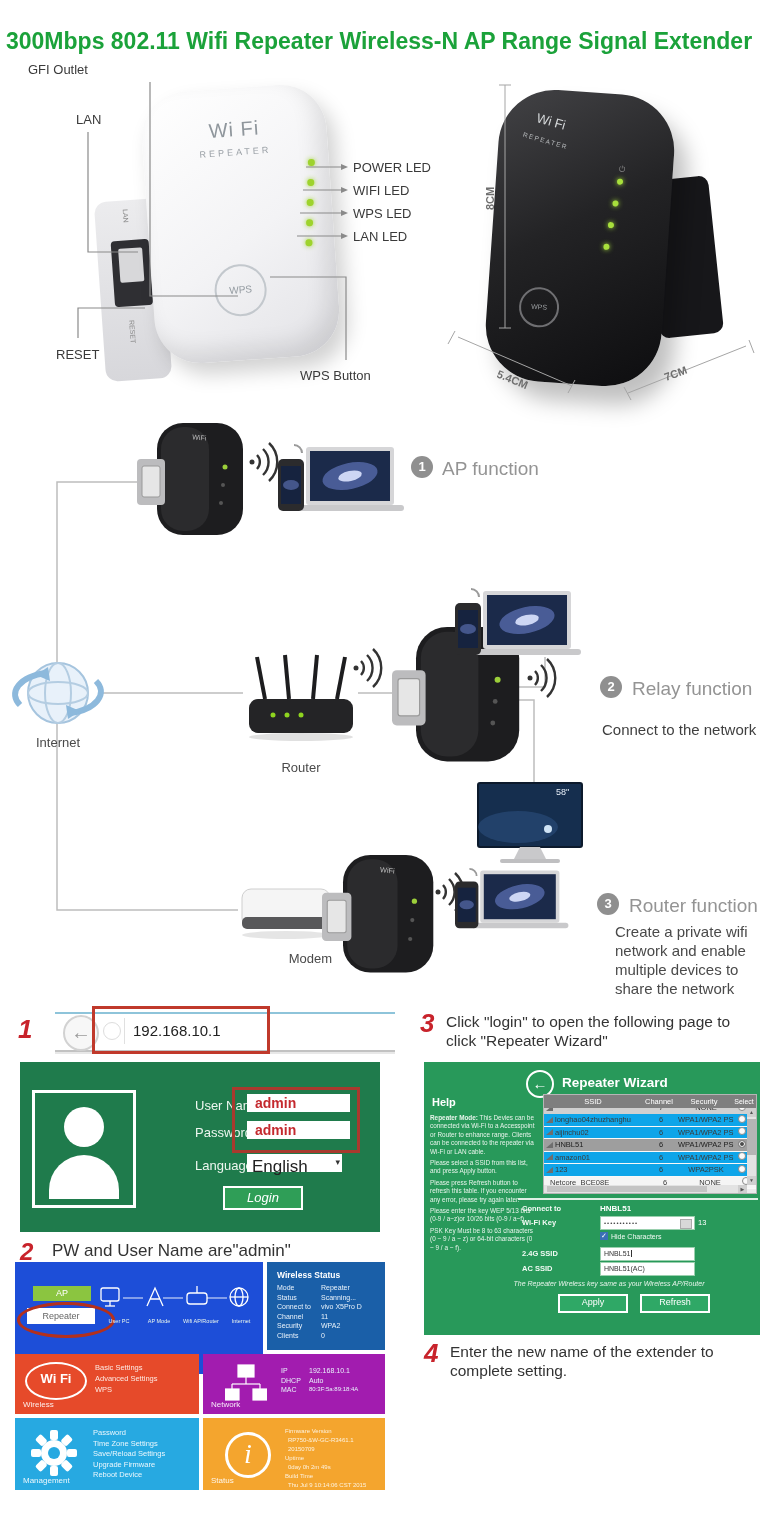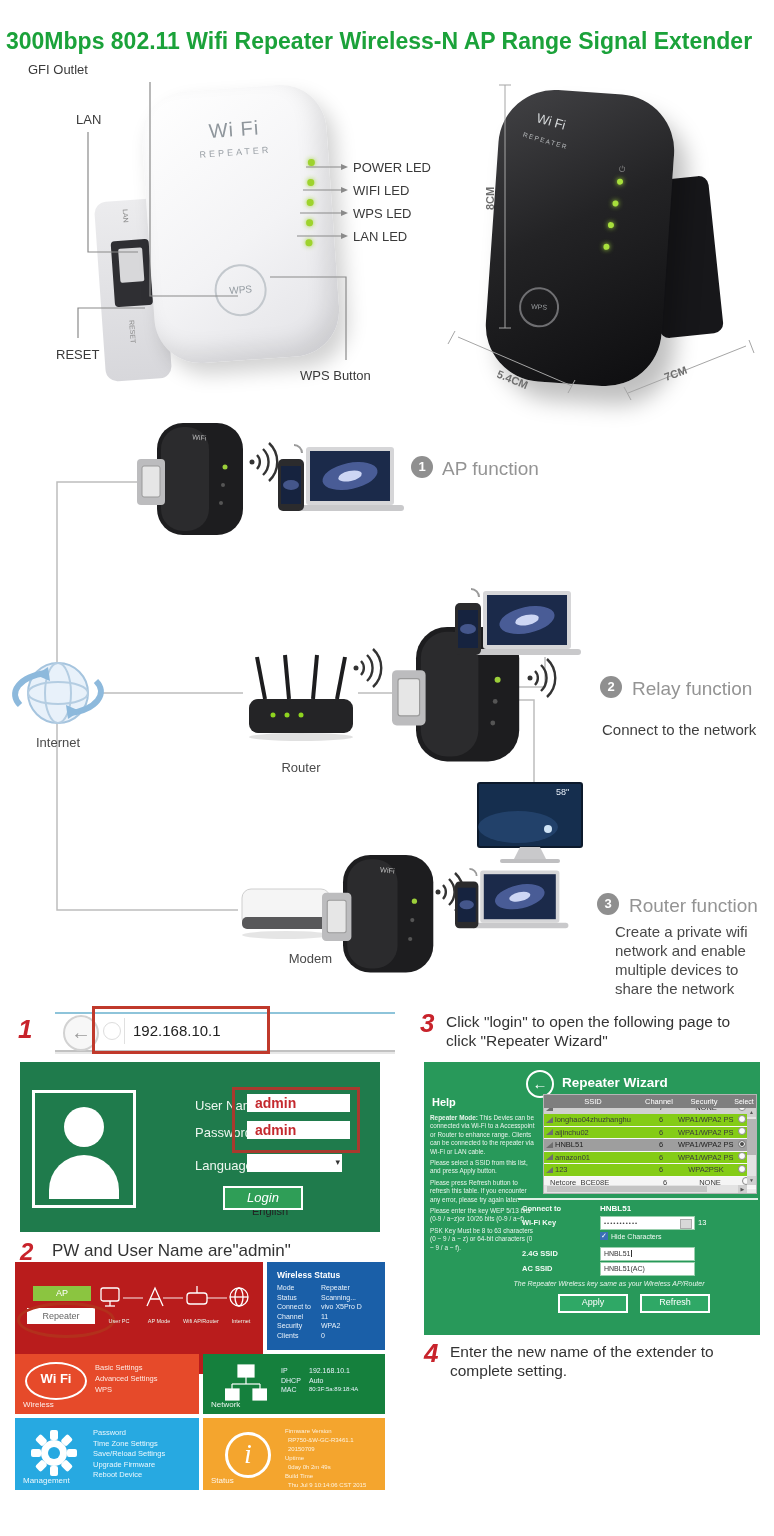--- a/index.html
+++ b/index.html
@@ -44,21 +44,21 @@
   .tile{overflow:hidden;color:#fff;}
   .tile-label{position:absolute;left:8px;bottom:5px;font-size:8px;color:rgba(255,255,255,.9);}
   .mini-row{display:flex;font-size:7px;line-height:9.5px;color:#e8f2fb;}
   
   .wiz-panel{background:#28995a;}
   .wiz-title{color:#fff;font-weight:bold;font-size:13.5px;}
   .help-text{font-size:6.4px;line-height:8.4px;color:#e7f4eb;}
   .wtable{background:#ebebeb;border:1px solid #b5b5b5;}
   .whead{display:flex;background:#7f7f7f;color:#fff;font-size:7.5px;height:13px;align-items:center;}
   .wrow{display:flex;height:11.5px;align-items:center;font-size:7.5px;color:#3a3a3a;
-        border-bottom:1px solid #f8f8f8;background:#84cc16;}
+        border-bottom:1px solid #f8f8f8;background:#0ea5e9;}
   .wrow.sel-row{background:#9e9e9e;color:#1d1d1d;}
   .cell{overflow:hidden;white-space:nowrap;}
   .c-ssid{width:98px;display:flex;align-items:center;padding-left:2px;}
   .c-ch{width:34px;text-align:center;}
   .c-sec{width:56px;text-align:center;}
   .c-sel{width:15px;text-align:center;}
   .sig{width:0;height:0;border-left:7px solid transparent;border-bottom:6px solid #6e6e6e;margin-right:2px;}
   .radio{display:inline-block;width:6px;height:6px;border-radius:50%;border:1px solid #8a8a8a;background:#fafafa;}
   .radio.checked{background:#4a4a4a;box-shadow:inset 0 0 0 1px #fafafa;}
   .wlabel{color:#f2faf4;font-size:7.5px;font-weight:bold;}
@@ -290,31 +290,31 @@
       <div class="abs" style="left:29px;top:14px;width:40px;height:40px;border-radius:50%;background:#fff;"></div>
       <div class="abs" style="left:14px;top:62px;width:70px;height:44px;border-radius:35px 35px 0 0;background:#fff;"></div>
     </div>
     <div class="abs login-label" style="left:175px;top:36px;">User Name</div>
     <div class="abs login-input" style="left:227px;top:32px;width:95px;height:18px;">admin</div>
     <div class="abs login-label" style="left:175px;top:63px;">Password</div>
     <div class="abs login-input" style="left:227px;top:59px;width:95px;height:18px;">admin</div>
     <div class="abs" style="left:212px;top:25px;width:122px;height:60px;border:3px solid #a83a2e;"></div>
     <div class="abs login-label" style="left:175px;top:96px;">Language</div>
     <div class="abs" style="left:227px;top:92px;width:95px;height:18px;background:#fff;">
-      <span class="abs" style="left:5px;top:3px;font-size:11px;color:#222;margin-top:48px;">English</span>
+      <span class="abs" style="left:5px;top:3px;font-size:17px;color:#222;">English</span>
       <span class="abs" style="right:2px;top:3px;font-size:9px;color:#333;">▾</span>
     </div>
     <div class="abs login-btn" style="left:203px;top:124px;width:76px;height:20px;line-height:20px;font-style:italic;">Login</div>
   </div>
   <div class="abs stepnum" style="left:20px;top:1238px;font-size:24px;">2</div>
   <div class="abs" style="left:52px;top:1241px;font-size:17px;color:#333;">PW and User Name are"admin"</div>
 
   <div class="abs" style="left:0;top:1262px;width:774px;height:0;"></div>
 
-  <div class="abs tile" style="left:15px;top:1262px;width:248px;height:112px;background:#b91c1c;">
+  <div class="abs tile" style="left:15px;top:1262px;width:248px;height:112px;background:#1d4ed8;">
     <div class="abs" style="left:18px;top:24px;width:58px;height:15px;background:#8bc540;color:#fff;font-size:9px;text-align:center;line-height:15px;">AP</div>
     <div class="abs" style="left:12px;top:46px;width:68px;height:16px;background:#fff;color:#666;font-size:9px;text-align:center;line-height:16px;">Repeater</div>
     <div class="abs" style="left:2px;top:40px;width:92px;height:30px;border:3px solid #b3301c;border-radius:50%;"></div>
     <svg class="abs" style="left:84px;top:22px;" width="160" height="32" viewBox="0 0 160 32">
       <g stroke="#fff" fill="none" stroke-width="1.3">
         <line x1="24" y1="14" x2="44" y2="14" opacity=".7"></line>
           <line x1="64" y1="14" x2="84" y2="14" opacity=".7"></line>
         <line x1="108" y1="14" x2="128" y2="14" opacity=".7"></line>
         <rect x="2" y="4" width="18" height="13" rx="2"></rect>
           <line x1="11" y1="17" x2="11" y2="22"></line>
@@ -368,21 +368,21 @@
   <div class="abs tile" style="left:15px;top:1354px;width:184px;height:60px;background:#e64a2a;">
     <div class="abs" style="left:10px;top:8px;width:58px;height:34px;border:2px solid #fff;border-radius:50%;text-align:center;line-height:30px;color:#fff;font-weight:bold;font-size:13px;">Wi Fi</div>
     <div class="abs" style="left:80px;top:8px;font-size:7.5px;line-height:11px;color:#fde9e2;">
       <div>Basic Settings</div>
       <div>Advanced Settings</div>
       <div>WPS</div>
     </div>
     <div class="tile-label">Wireless</div>
   </div>
 
-  <div class="abs tile" style="left:203px;top:1354px;width:182px;height:60px;background:#15803d;">
+  <div class="abs tile" style="left:203px;top:1354px;width:182px;height:60px;background:#a21caf;">
     <svg class="abs" style="left:22px;top:10px;" width="42" height="38" viewBox="0 0 42 38">
       <g stroke="#fff" fill="#fff" stroke-width="1.2">
         <rect x="13" y="1" width="16" height="12"></rect>
           <line x1="21" y1="13" x2="21" y2="20" fill="none"></line>
         <line x1="7" y1="20" x2="35" y2="20" fill="none"></line>
           <line x1="7" y1="20" x2="7" y2="25" fill="none"></line>
           <line x1="35" y1="20" x2="35" y2="25" fill="none"></line>
         <rect x="0" y="25" width="14" height="11"></rect>
           <rect x="28" y="25" width="14" height="11"></rect>
       </g>

